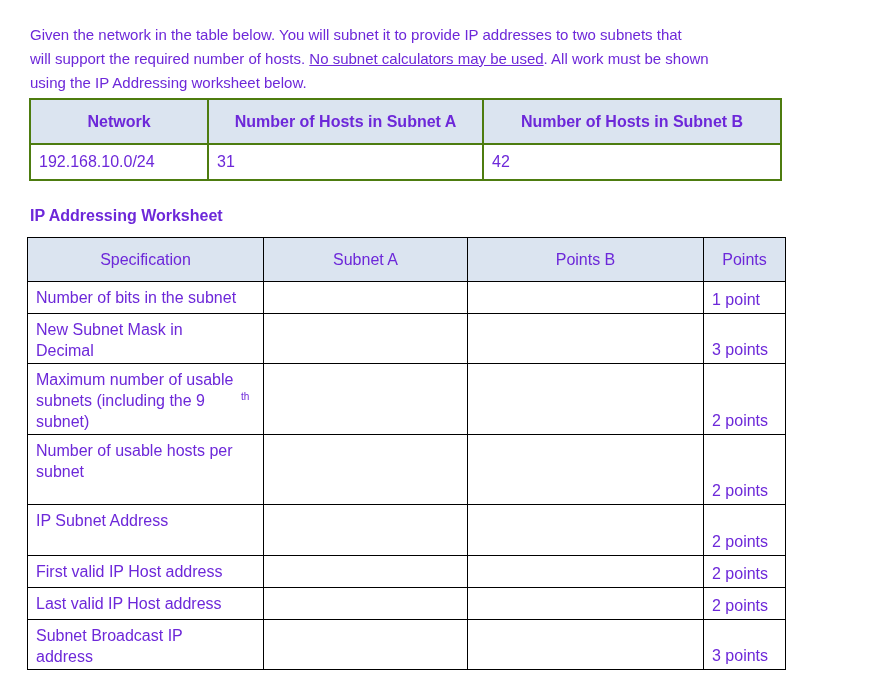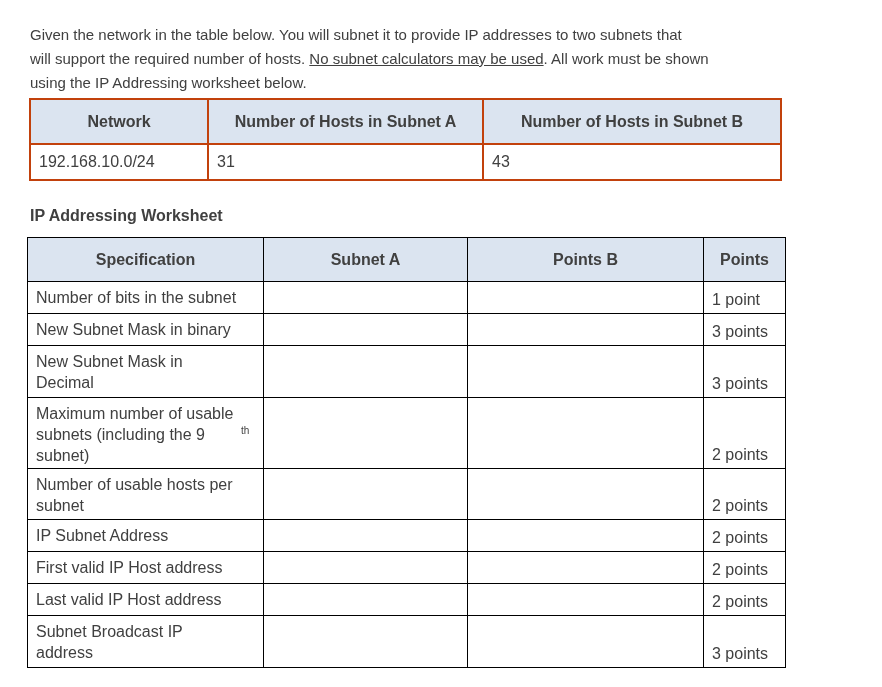--- a/index.html
+++ b/index.html
@@ -3,58 +3,58 @@
 <meta charset="utf-8">
 <style>
   * { box-sizing: border-box; }
   html, body { margin: 0; padding: 0; background: #ffffff; }
   .page {
     position: relative;
     width: 882px;
     height: 687px;
     background: #ffffff;
     font-family: "Liberation Sans", sans-serif;
-    color: #404040;
+    color: #6d28d9;
     overflow: hidden;
   }
   .intro {
     position: absolute;
     left: 30px;
     top: 8px;
     width: 806px;
     font-size: 15px;
     line-height: 24px;
     white-space: pre-line;
   }
   .intro .ul { text-decoration: underline; }
 
   table { border-collapse: collapse; table-layout: fixed; }
 
   
   .net-table { position: absolute; left: 29px; top: 98px; width: 751px; }
-  .net-table th, .net-table td { border: 2px solid #c2410c; font-size: 16px; overflow: hidden; }
+  .net-table th, .net-table td { border: 2px solid #4d7c0f; font-size: 16px; overflow: hidden; }
   .net-table thead tr { height: 45px; }
   .net-table tbody tr { height: 28px; }
   .net-table th { background: #dbe4f0; text-align: center; font-weight: bold; vertical-align: middle; padding: 0 4px; }
   .net-table td { text-align: left; padding: 8px 8px; vertical-align: middle; font-weight: normal; }
 
   
   .ws-heading {
     position: absolute;
     left: 30px;
     top: 207px;
     font-size: 16px;
     font-weight: bold;
   }
 
   
   .ws-table { position: absolute; left: 27px; top: 237px; width: 758px; }
   .ws-table th, .ws-table td { border: 1px solid #000000; font-size: 16px; overflow: hidden; }
   .ws-table thead tr { height: 44px; }
-  .ws-table thead th { background: #dbe4f0; text-align: center; font-weight: bold; vertical-align: middle; padding: 0 4px; }
+  .ws-table thead th { background: #dbe4f0; text-align: center; font-weight: normal; vertical-align: middle; padding: 0 4px; }
   .ws-table td {
     vertical-align: top;
     text-align: left;
     padding: 5px 8px 2px 8px;
     line-height: 21px;
     white-space: pre-line;
   }
   .ws-table td.points { vertical-align: bottom; padding-bottom: 3px; white-space: nowrap; }
   .ws-table sup { font-size: 10px; line-height: 0; margin-left: 36px; }
 
@@ -87,21 +87,21 @@
       <tr>
         <th>Network</th>
         <th>Number of Hosts in Subnet A</th>
         <th>Number of Hosts in Subnet B</th>
       </tr>
     </thead>
     <tbody>
       <tr>
         <td>192.168.10.0/24</td>
         <td>31</td>
-        <td>43</td>
+        <td>42</td>
       </tr>
     </tbody>
   </table>
 
   <div class="ws-heading">IP Addressing Worksheet</div>
 
   <table class="ws-table">
     <colgroup>
         <col style="width:236px">
         <col style="width:204px">
@@ -115,26 +115,20 @@
         <th>Points B</th>
         <th>Points</th>
       </tr>
     </thead>
     <tbody>
       <tr>
         <td>Number of bits in the subnet</td>
         <td></td>
         <td></td>
         <td class="points">1 point</td>
-      </tr>
-      <tr>
-        <td>New Subnet Mask in binary</td>
-        <td></td>
-        <td></td>
-        <td class="points">3 points</td>
       </tr>
       <tr>
         <td>New Subnet Mask in
 Decimal</td>
         <td></td>
         <td></td>
         <td class="points">3 points</td>
       </tr>
       <tr>
         <td><span>Maximum number of usable

